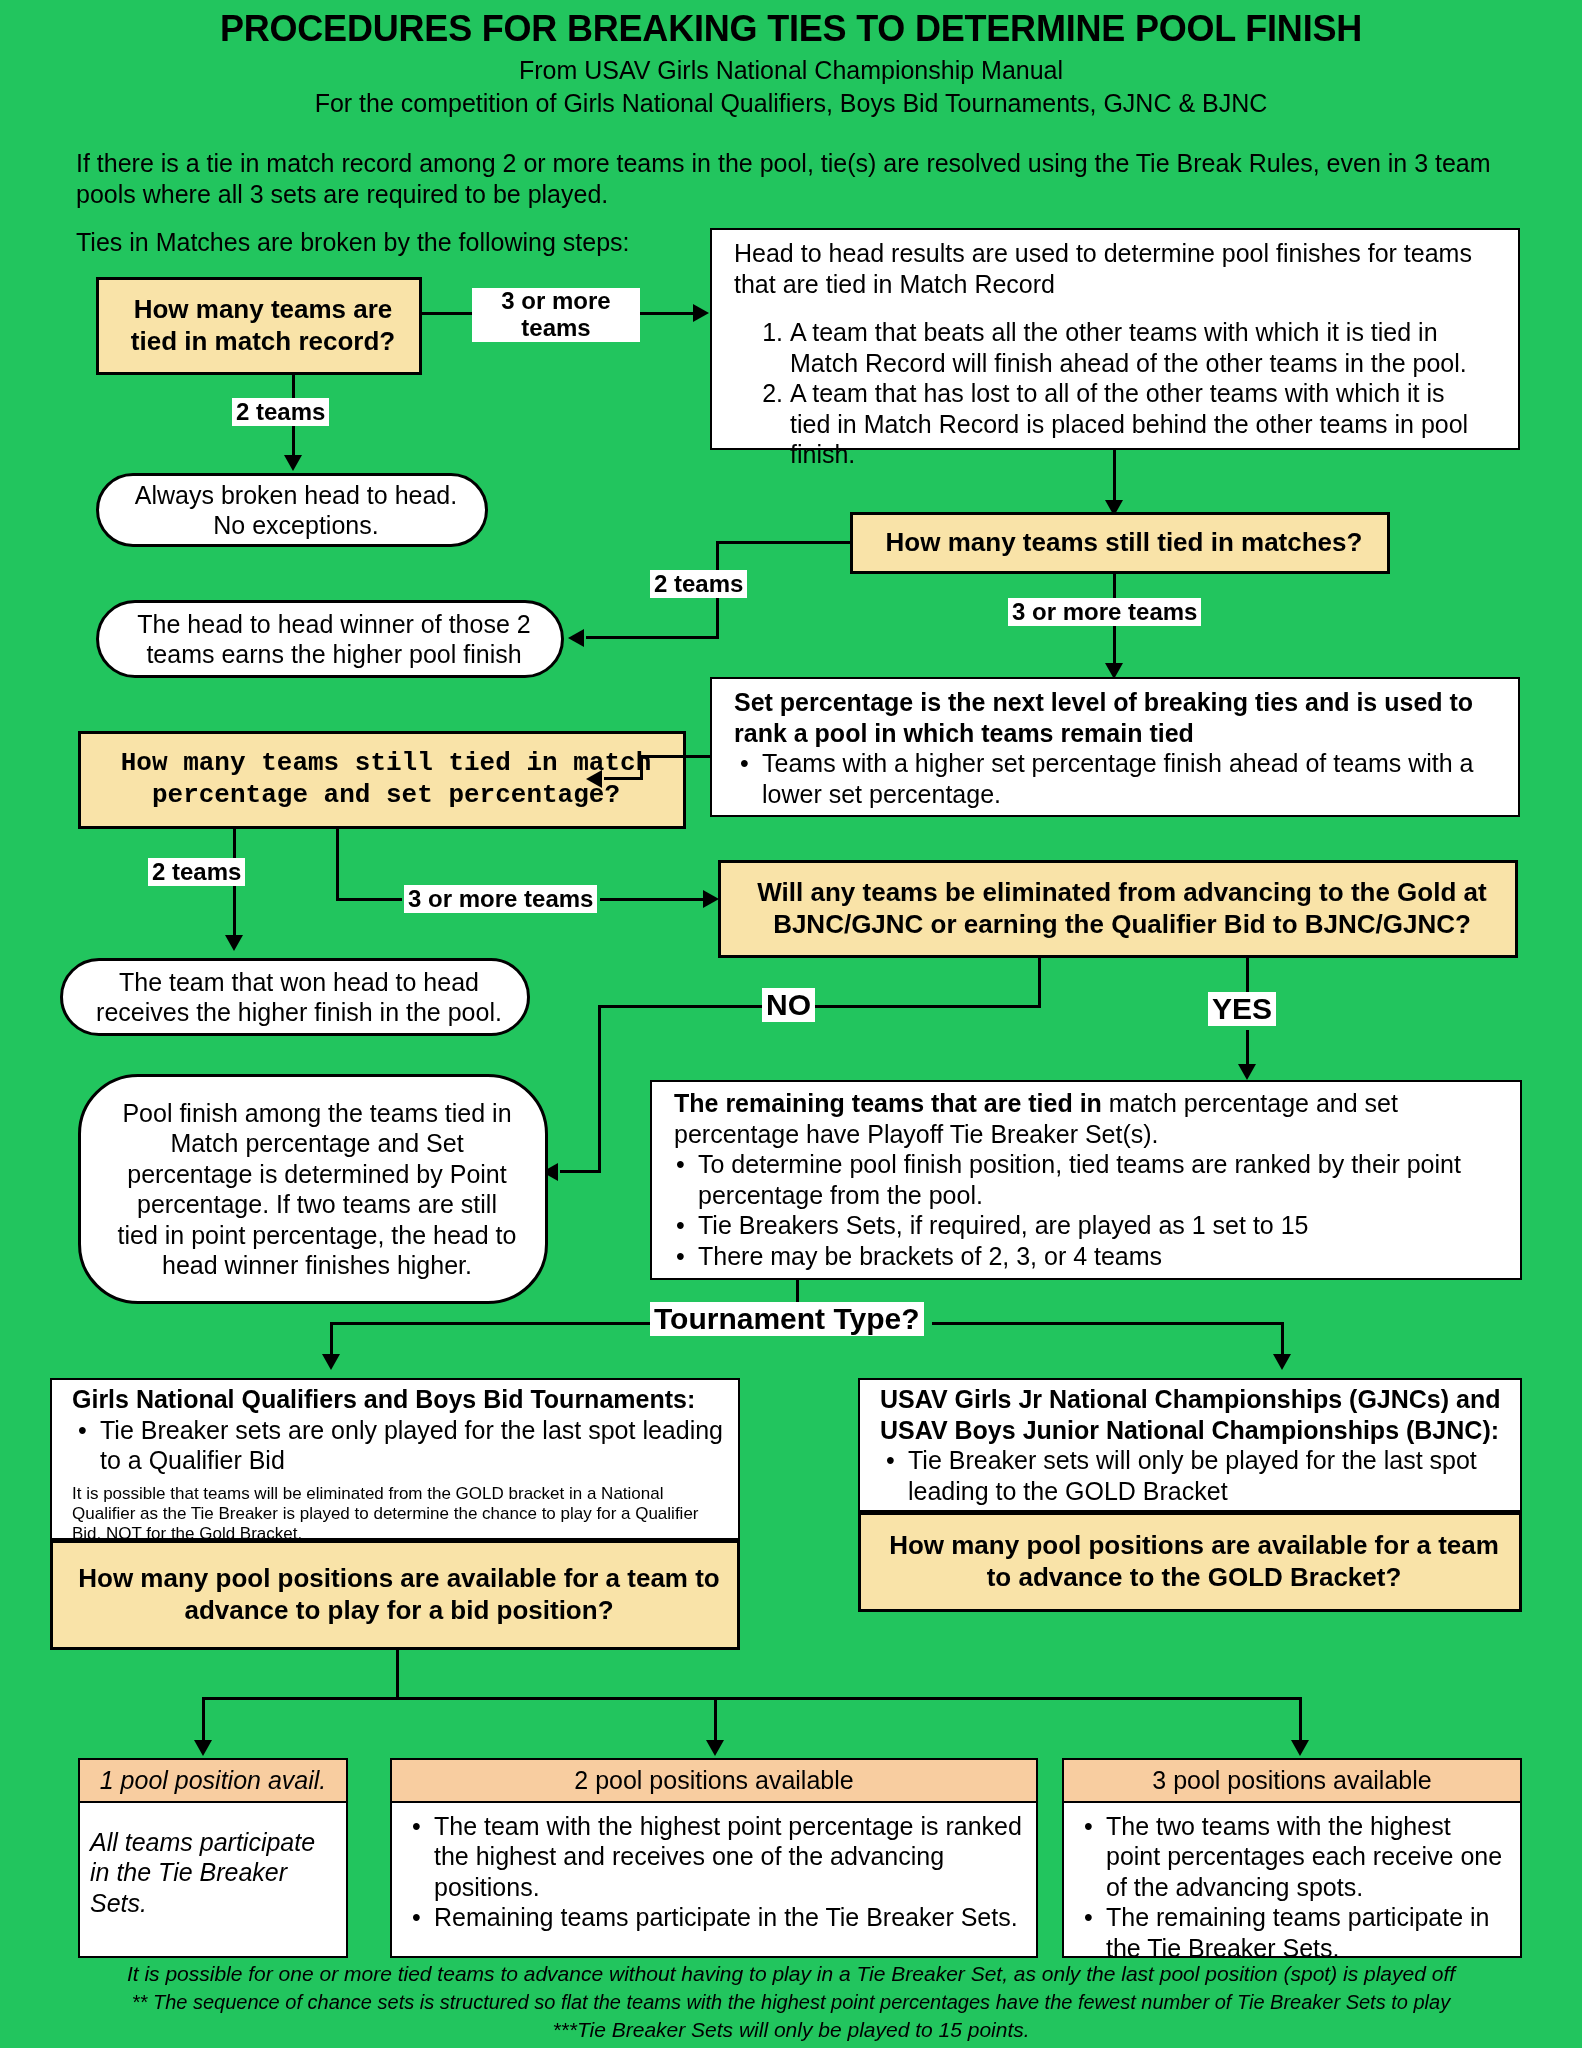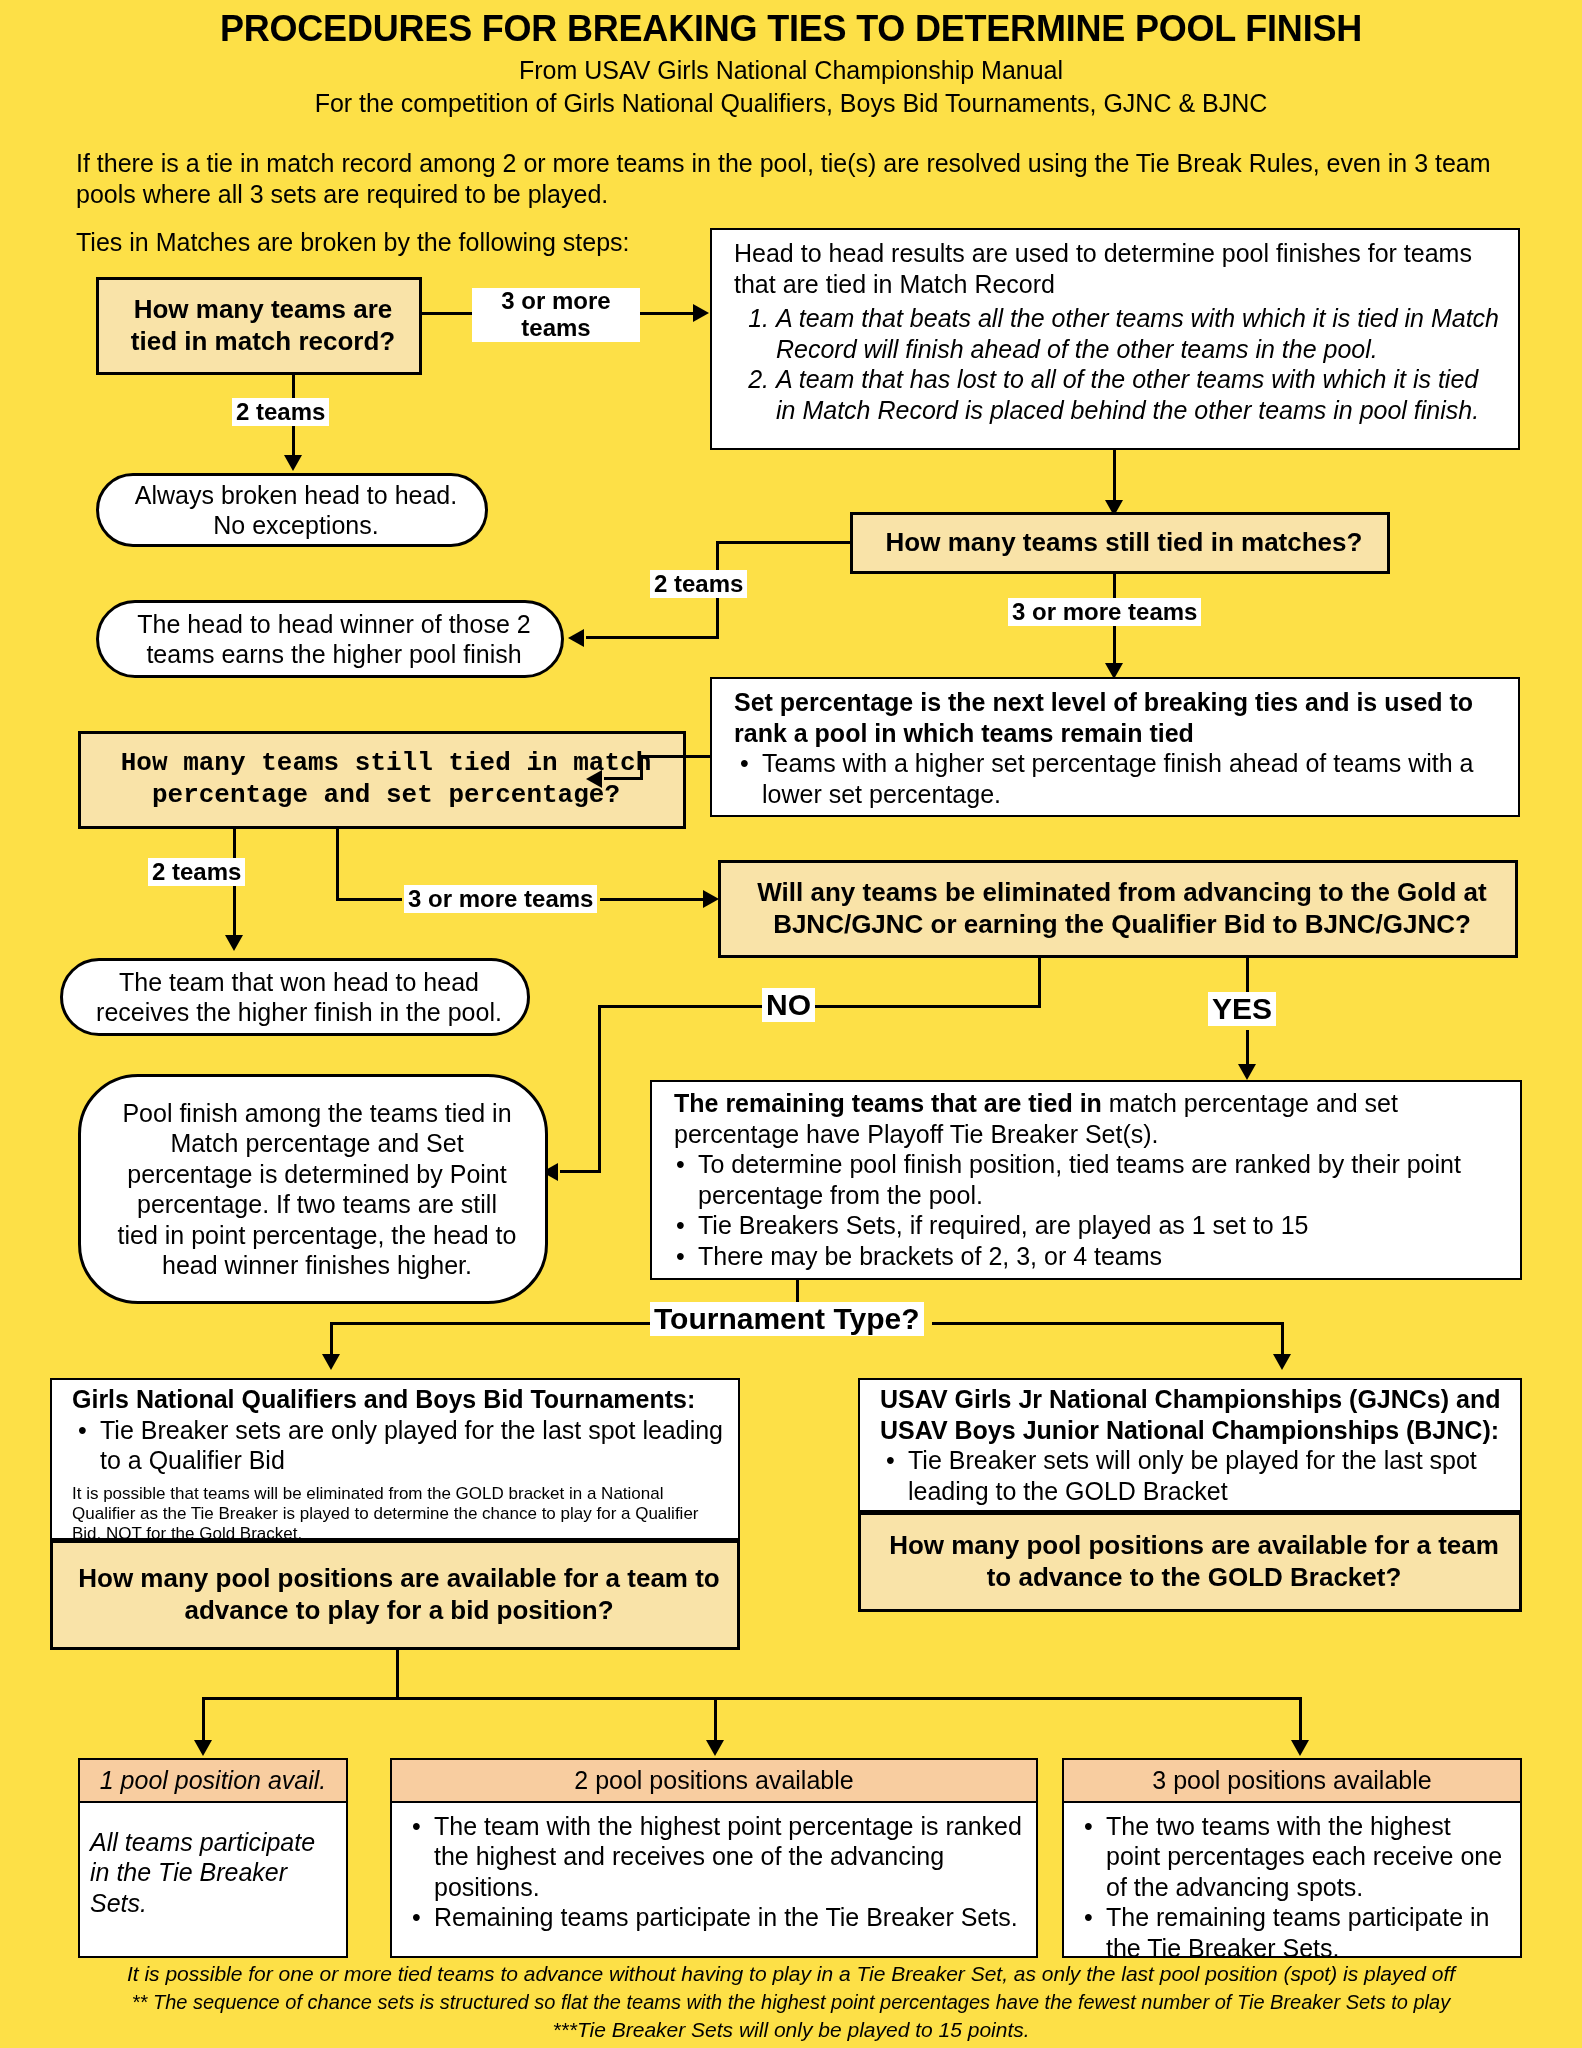--- a/index.html
+++ b/index.html
@@ -9,21 +9,21 @@
   }
   body {
     font-family: "Liberation Sans", sans-serif;
     color: #000000;
   }
   #page {
     position: relative;
     width: 1582px;
     height: 2048px;
     overflow: hidden;
-    background: #fde047;
+    background: #22c55e;
   }
 
   
   .title {
     position: absolute;
     left: 0; top: 8px; width: 1582px;
     text-align: center;
     font-size: 36px;
     font-weight: bold;
     letter-spacing: -0.2px;
@@ -100,21 +100,21 @@
     font-weight: bold;
     background: #ffffff;
     padding: 0 4px;
     white-space: nowrap;
   }
   .t22 { font-size: 25px; line-height: 1.22; }
   .t24 { font-size: 26px; line-height: 1.22; }
   .t16 { font-size: 17px; line-height: 1.18; }
 
   ol.numlist {
-    margin: 4px; padding-left: 38px; font-style: italic;
+    margin: 18px; padding-left: 38px;
   }
   ol.numlist li { margin: 0; padding: 0; }
   ul.bullets {
     margin: 0; padding-left: 26px; list-style: none;
   }
   ul.bullets li {
     position: relative; margin: 0; padding: 0 0 0 2px;
   }
   ul.bullets li:before {
     content: "\2022";

